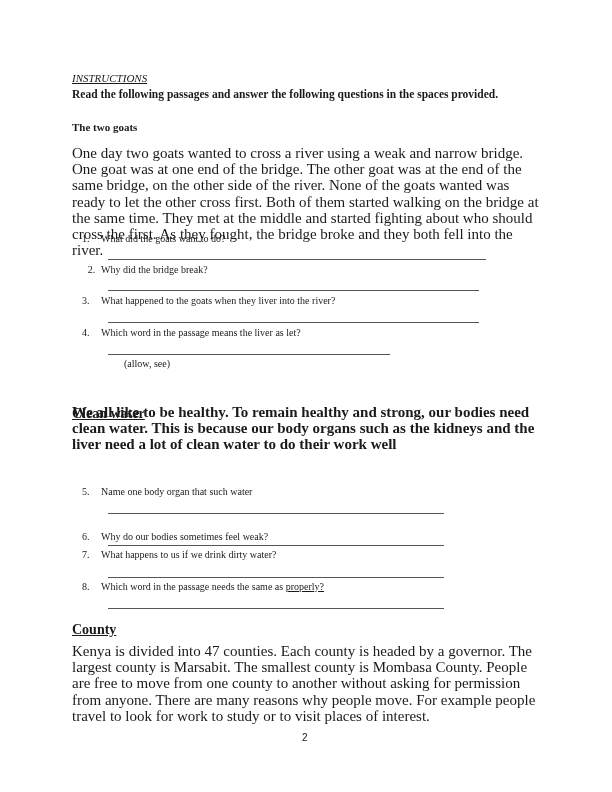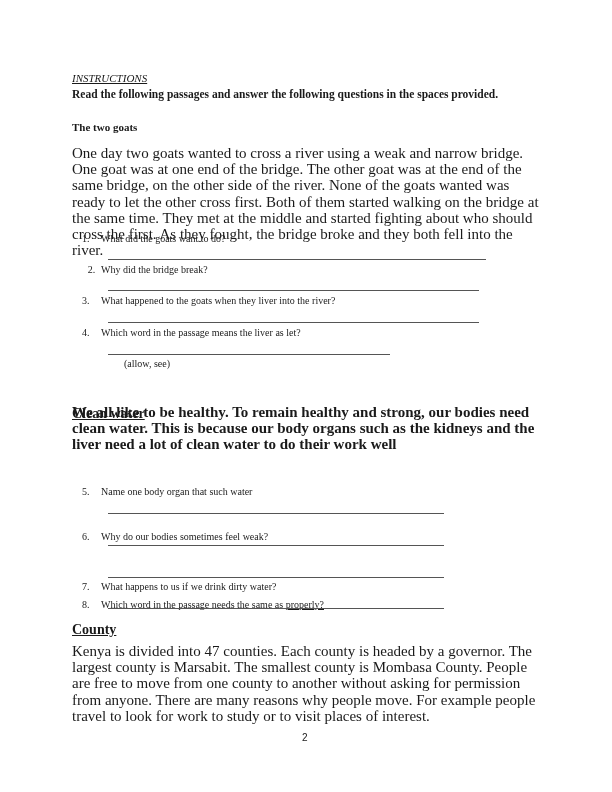--- a/index.html
+++ b/index.html
@@ -54,26 +54,26 @@
 <div class="abs q" style="top:486px;">
   <span class="num">5.</span><span>Name one body organ that such water</span>
 </div>
 <div class="abs ans-line" style="left:108px; top:513px; width:336px;"></div>
 
 <div class="abs q" style="top:517px;margin-top:14px;">
   <span class="num">6.</span><span>Why do our bodies sometimes feel weak?</span>
 </div>
 <div class="abs ans-line" style="left:108px; top:545px; width:336px;"></div>
 
-<div class="abs q" style="top:549px;margin-top:32px;">
+<div class="abs q" style="top:549px;">
   <span class="num">7.</span><span>What happens to us if we drink dirty water?</span>
 </div>
 <div class="abs ans-line" style="left:108px; top:577px; width:336px;"></div>
 
-<div class="abs q" style="top:581px;margin-top:18px;">
+<div class="abs q" style="top:581px;">
   <span class="num">8.</span><span>Which word in the passage needs the same as </span><span class="ul">properly?</span>
 </div>
 <div class="abs ans-line" style="left:108px; top:608px; width:336px;"></div>
 
 <div class="abs h-underline" style="top:622px;">County</div>
 <div class="abs para" style="top:643px;">Kenya is divided into 47 counties. Each county is headed by a governor. The largest county is Marsabit. The smallest county is Mombasa County. People are free to move from one county to another without asking for permission from anyone. There are many reasons why people move. For example people travel to look for work to study or to visit places of interest.</div>
 
 <div class="abs page-num">2</div>
 
 </body></html>

